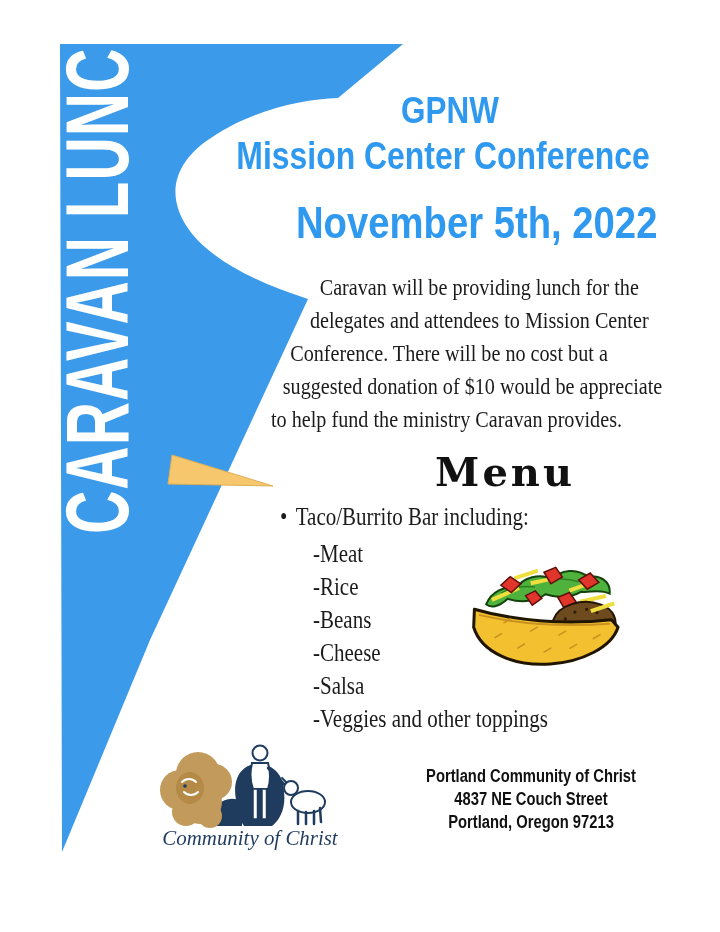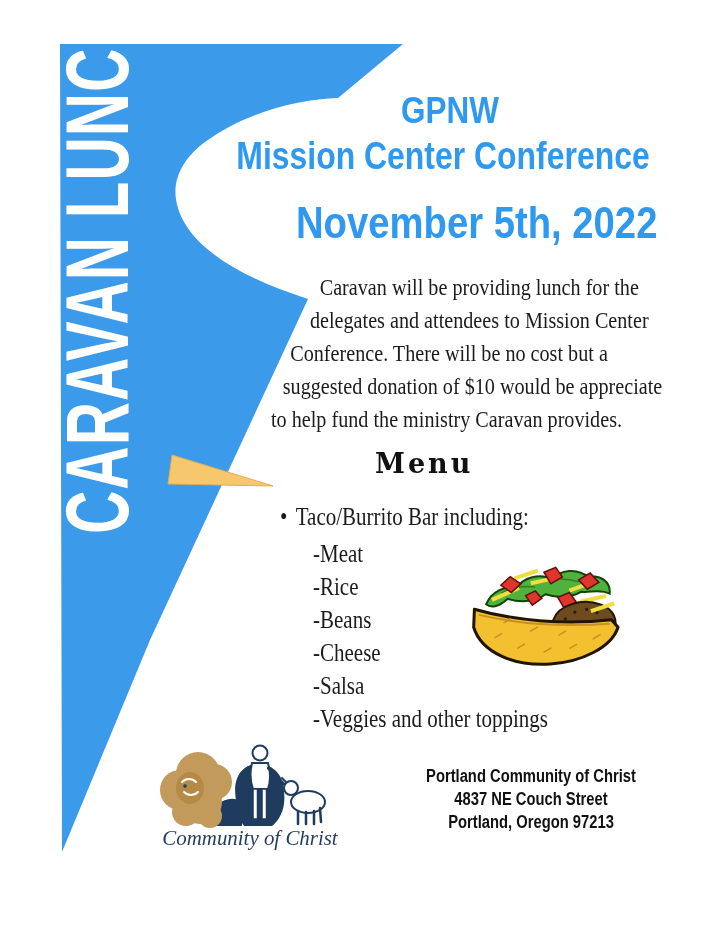--- a/index.html
+++ b/index.html
@@ -34,22 +34,22 @@
          font-family:"Liberation Serif",serif;font-size:24px;line-height:33px;
          color:#1b1b1b;text-align:center;transform:scaleX(0.84);transform-origin:center top;}
   .intro .line{white-space:nowrap;}
   .intro .line:nth-child(1){transform:translateX(17px);}
   .intro .line:nth-child(2){transform:translateX(17px);}
   .intro .line:nth-child(3){transform:translateX(-19px);}
   .intro .line:nth-child(4){transform:translateX(8px);}
   .intro .line:nth-child(5){transform:translateX(-22px);}
 
   
-  .menu-heading{position:absolute;left:375px;top:448px;width:200px;text-align:left;
-      font-family:"DejaVu Serif",serif;font-weight:700;font-size:27px;color:#111;
+  .menu-heading{position:absolute;left:375px;top:448px;width:200px;text-align:right;
+      font-family:"DejaVu Serif",serif;font-weight:700;font-size:40px;color:#111;
       letter-spacing:3px;}
   .bullet-line{position:absolute;left:280px;top:503px;
       font-family:"Liberation Serif",serif;font-size:25px;color:#1b1b1b;
       transform:scaleX(0.84);transform-origin:left top;white-space:nowrap;}
   .bullet-line .dot{margin-right:10px;}
   .sub-items{position:absolute;left:313px;top:537px;
       font-family:"Liberation Serif",serif;font-size:25px;line-height:33px;color:#1b1b1b;
       transform:scaleX(0.84);transform-origin:left top;}
   .sub-items .item{white-space:nowrap;}
 

